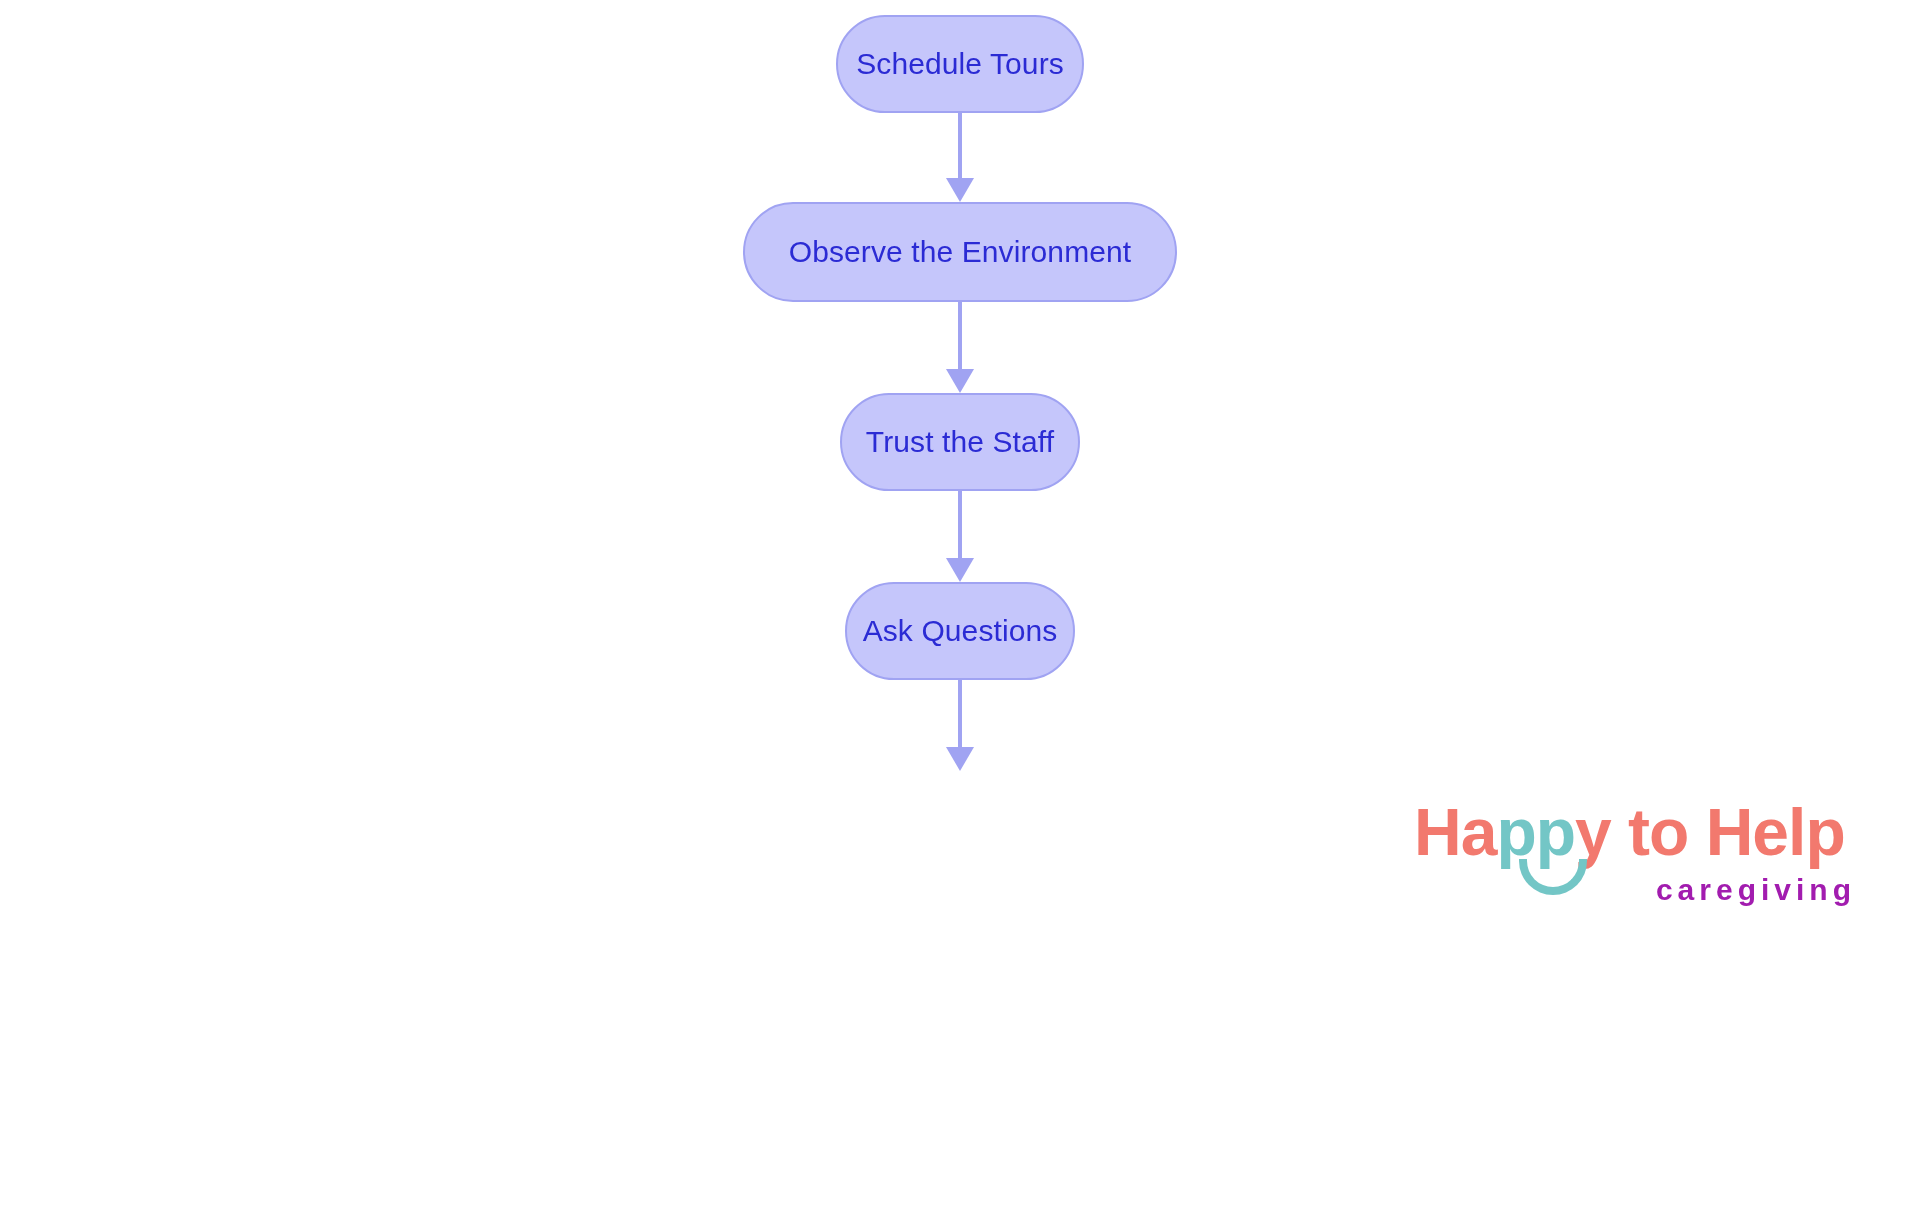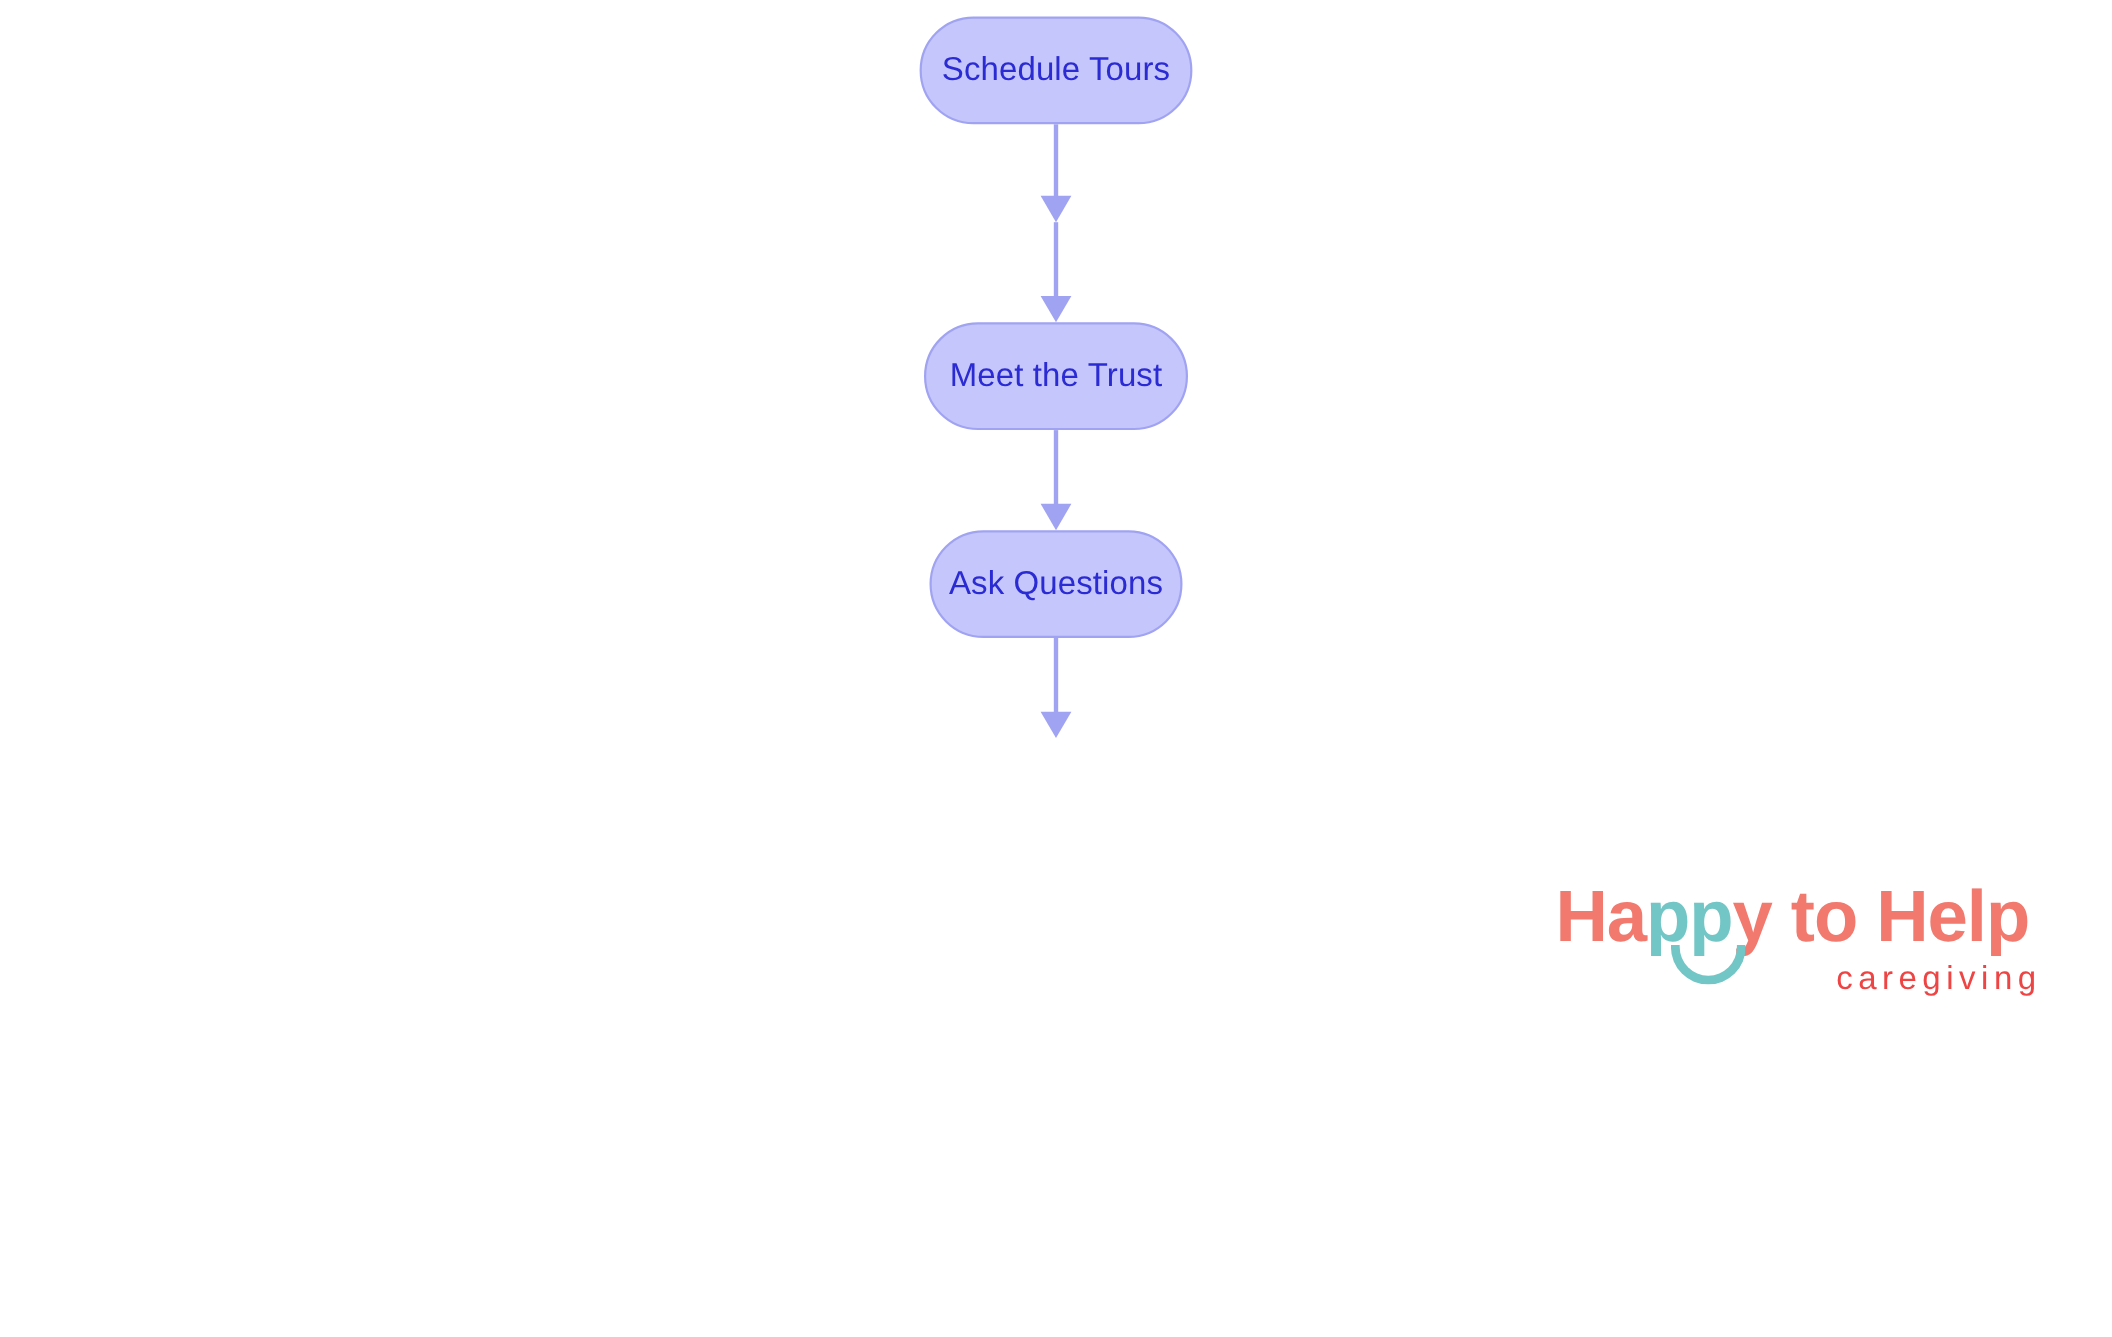--- a/index.html
+++ b/index.html
@@ -102,50 +102,53 @@
     height: 28px;
     border: 8px solid #73c6c6;
     border-top: none;
     border-radius: 0 0 40px 40px;
   }
   .brand-tagline {
     position: absolute;
     right: 8px;
     top: 74px;
     font-size: 30px;
-    font-weight: 400;
+    font-weight: 700;
     letter-spacing: 5px;
-    color: #ef4444;
+    color: #a21caf;
     white-space: nowrap;
   }
 </style>
 </head>
 <body>
 
 <div id="flow-canvas">
 
   <div class="flow-column">
 
     <div class="node" style="margin-top:15px; width:248px; height:98px;">
       <span>Schedule Tours</span>
     </div>
 
     <div class="connector" style="height:89px;">
       <div class="shaft"></div>
       <div class="head"></div>
     </div>
 
+    <div class="node" style="width:434px; height:100px;">
+      <span>Observe the Environment</span>
+    </div>
 
     <div class="connector" style="height:91px;">
       <div class="shaft"></div>
       <div class="head"></div>
     </div>
 
     <div class="node" style="width:240px; height:98px;">
-      <span>Meet the Trust</span>
+      <span>Trust the Staff</span>
     </div>
 
     <div class="connector" style="height:91px;">
       <div class="shaft"></div>
       <div class="head"></div>
     </div>
 
     <div class="node" style="width:230px; height:98px;">
       <span>Ask Questions</span>
     </div>

